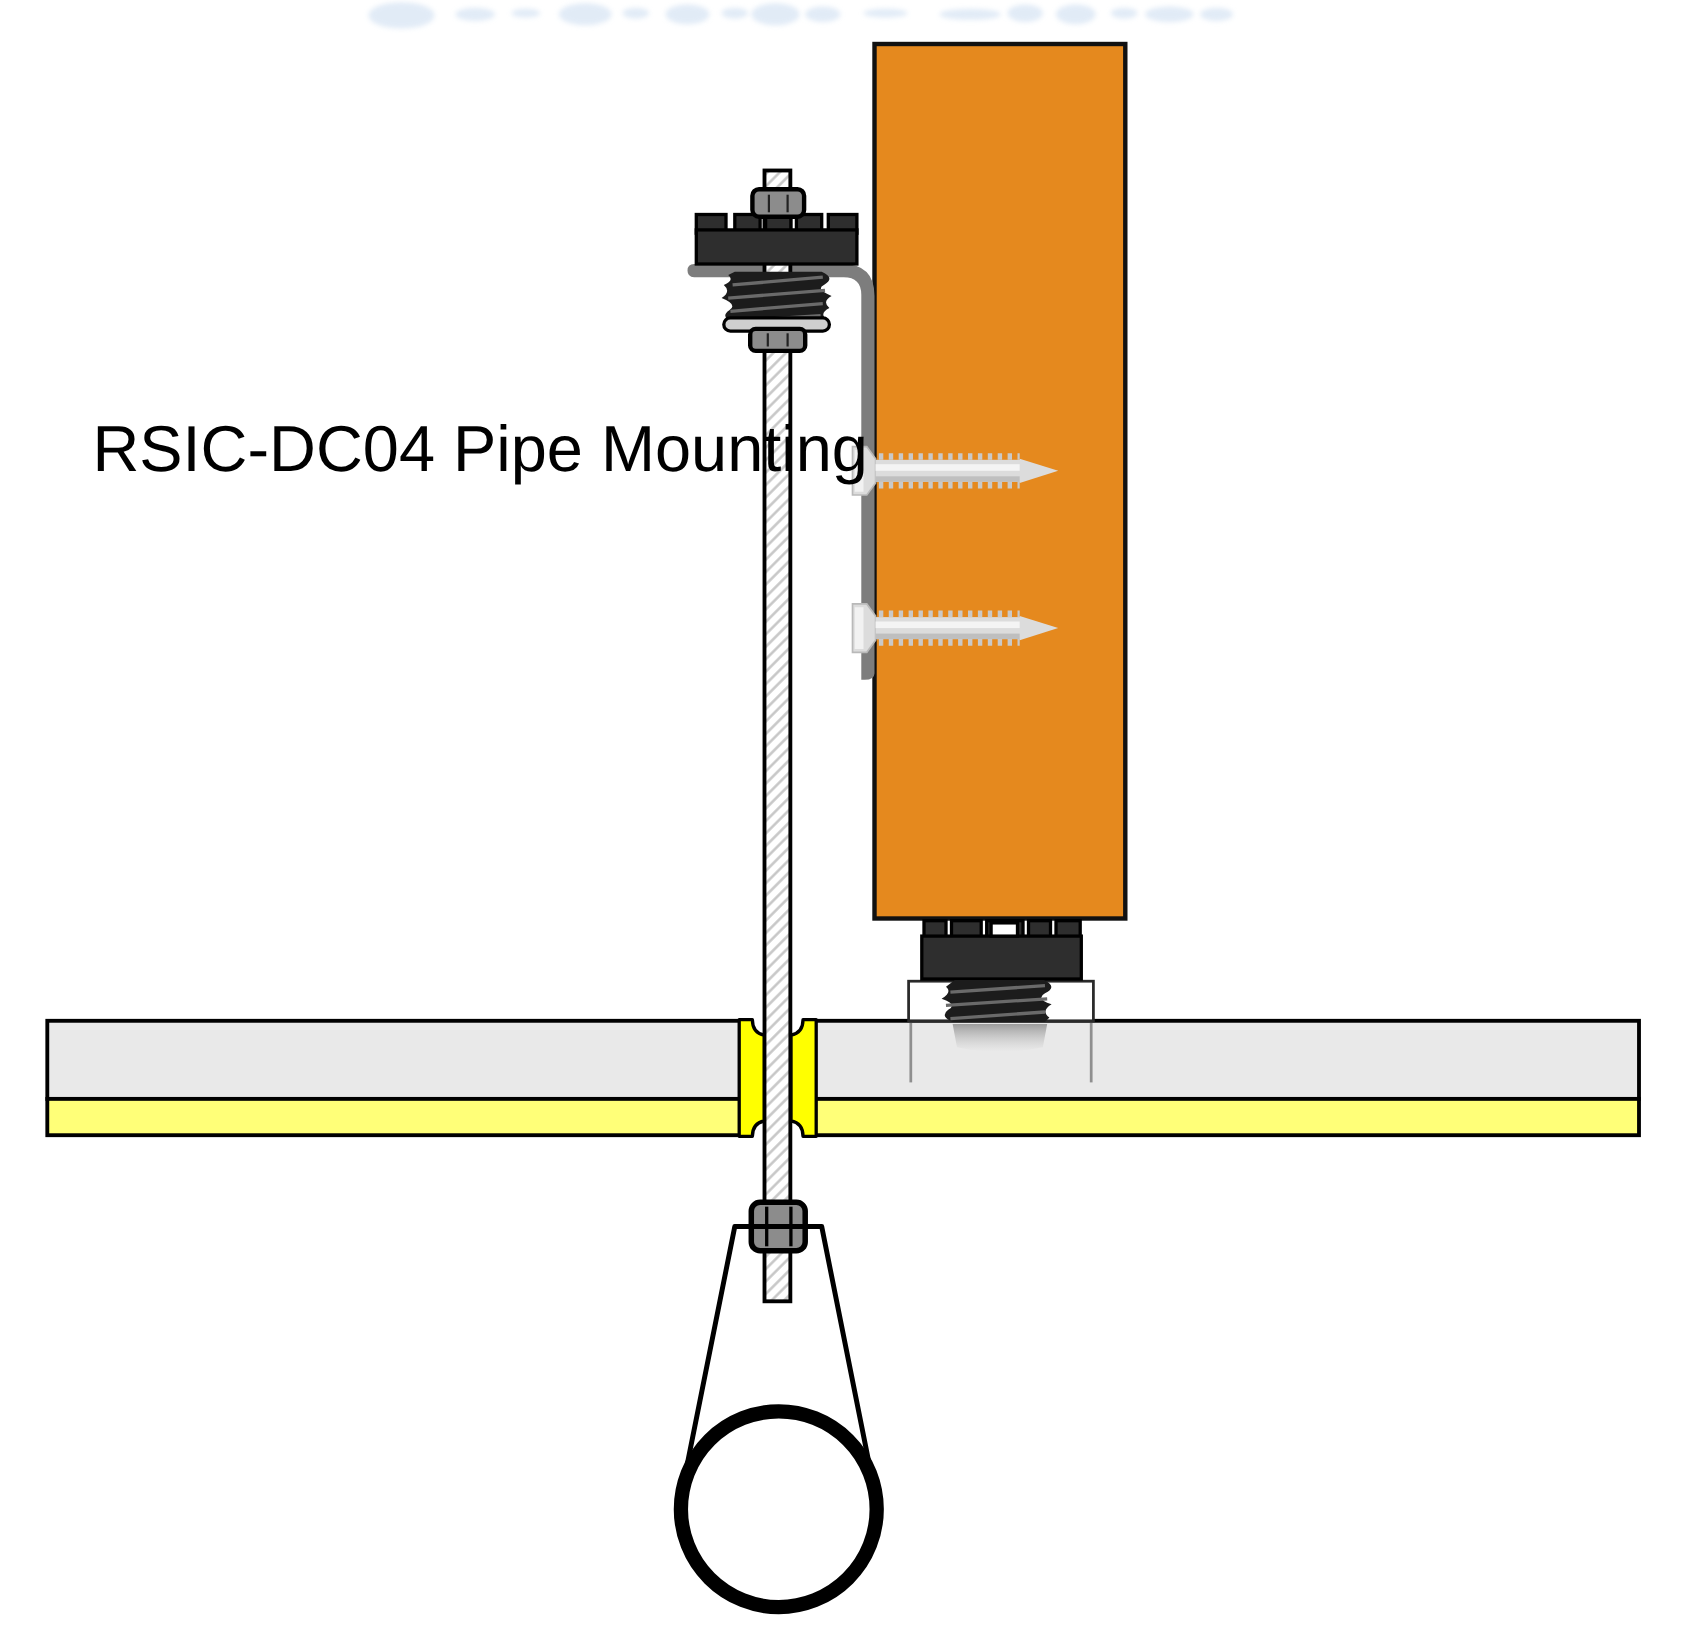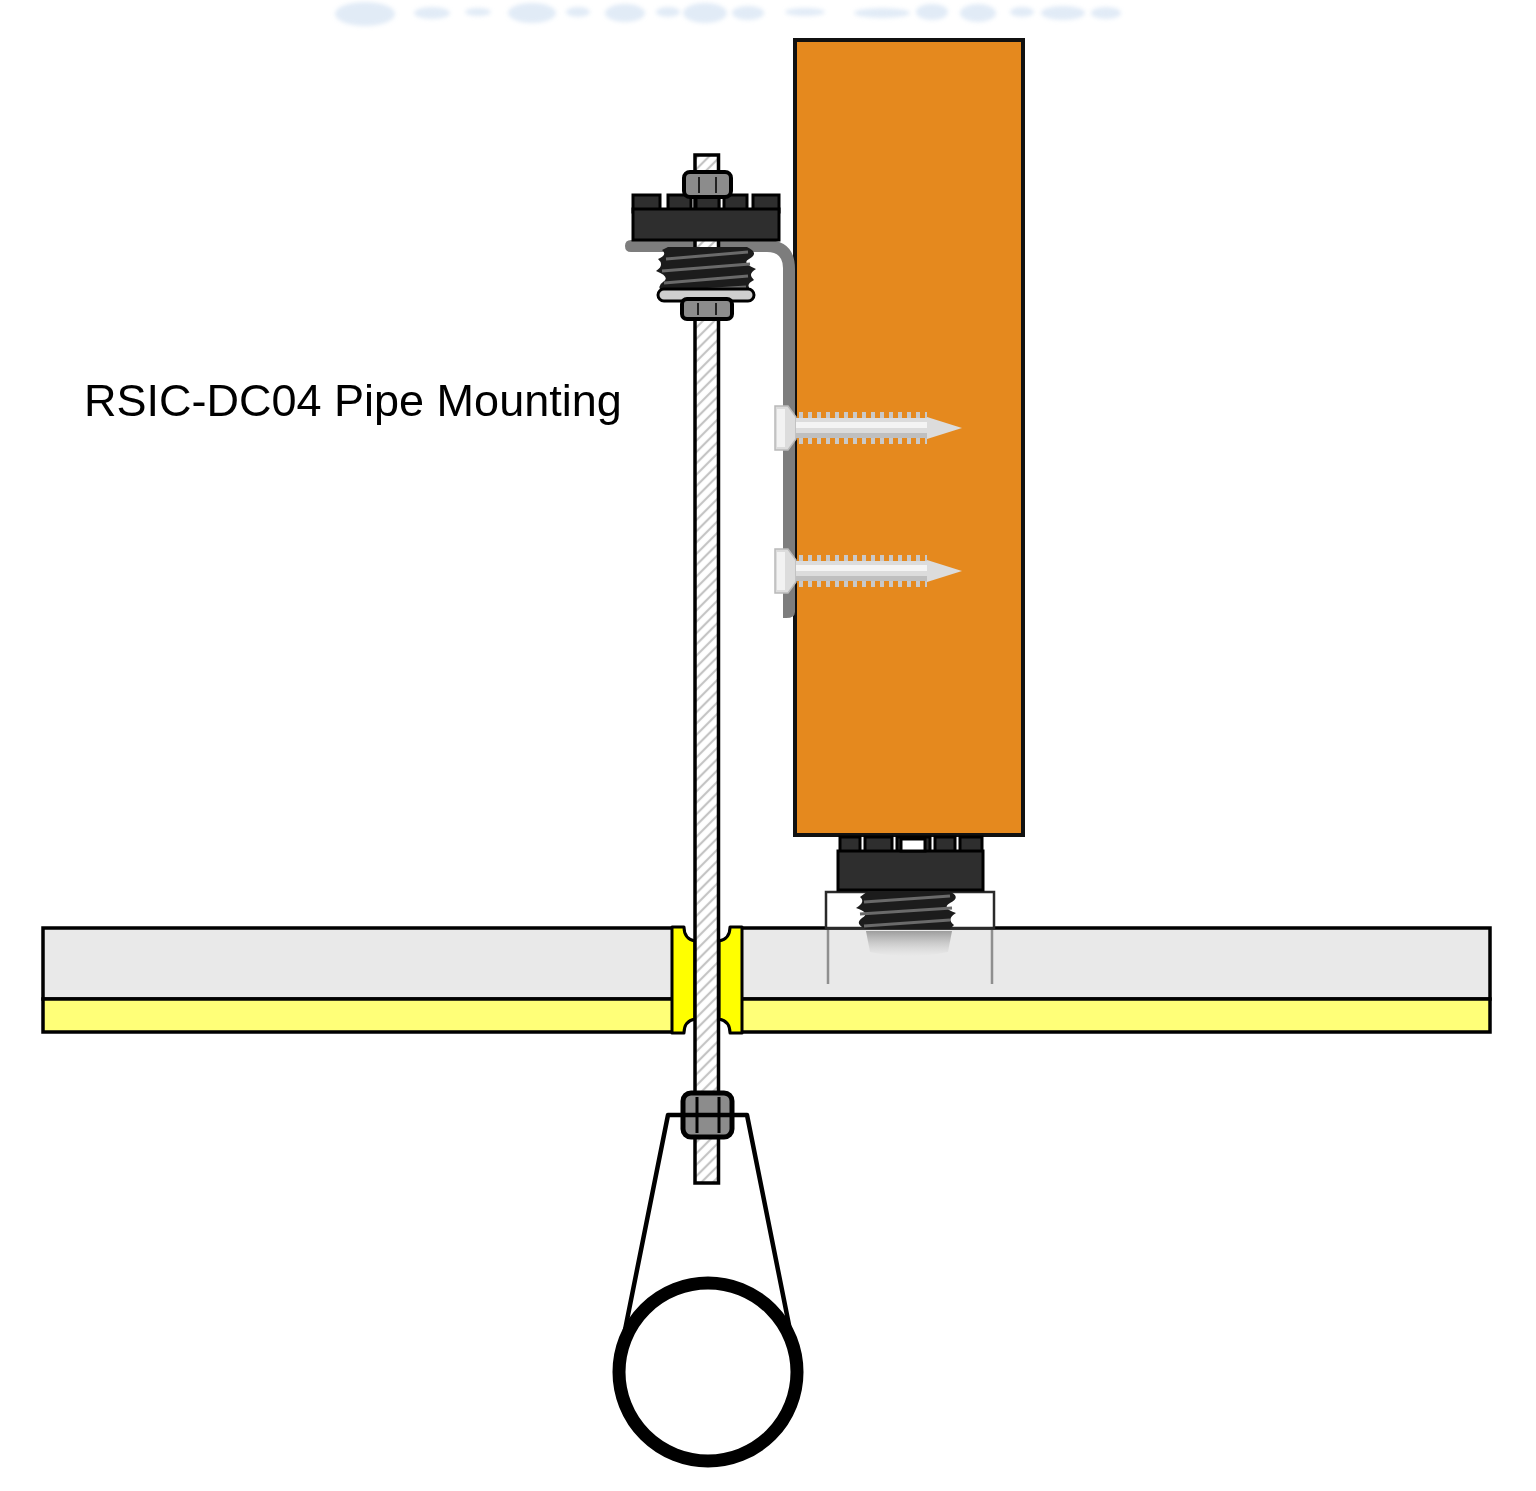--- a/index.html
+++ b/index.html
@@ -1,19 +1,19 @@
 <!DOCTYPE html>
 <html><head>
 <meta charset="utf-8">
 <style>
   html,body{margin:0;padding:0;background:#fff;}
   body{width:1536px;height:1491px;position:relative;overflow:hidden;
        font-family:"Liberation Sans", sans-serif;}
   .stage{position:absolute;left:0;top:0;width:1536px;height:1491px;}
-  .title{position:absolute;left:84px;top:376px;font-size:45px;line-height:1.1;
+  .title{position:absolute;left:84px;top:376px;font-size:59px;line-height:1.1;
          color:#000;letter-spacing:0px;white-space:nowrap;}
   svg{position:absolute;left:0;top:0;}
 </style>
 </head>
 <body>
 
 <div class="stage">
 
 <svg width="1536" height="1491" viewBox="0 0 1536 1491" xmlns="http://www.w3.org/2000/svg">
 

